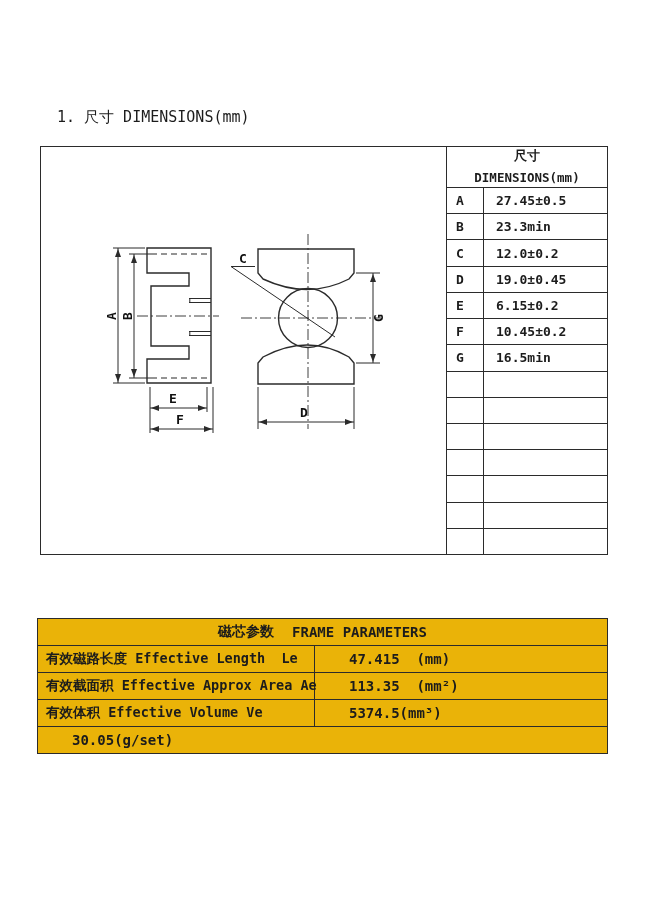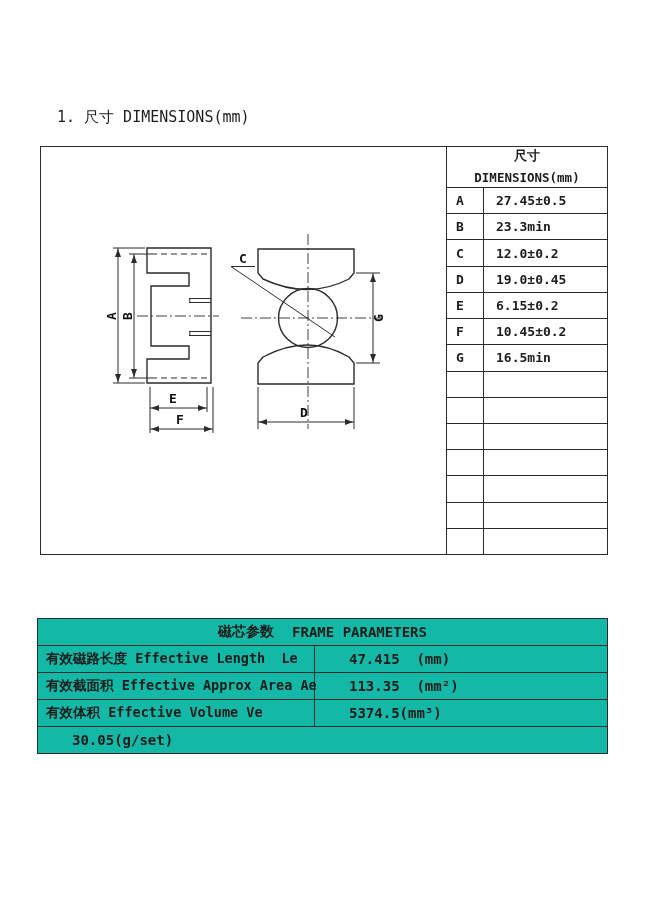--- a/index.html
+++ b/index.html
@@ -64,21 +64,21 @@
     flex:1;display:flex;align-items:center;padding-left:12px;
     font-size:13px;white-space:pre;
   }
   
   .param-table{
     position:absolute;left:37px;top:618px;width:571px;
     box-sizing:border-box;
     border:1.5px solid #2b2b2b;
     font-family:"DejaVu Sans Mono","Liberation Mono",monospace;
     font-weight:700;
-    background:#14b8a6;
+    background:#eab308;
   }
   .param-header{
     height:26px;display:flex;justify-content:center;align-items:center;gap:18px;
     font-size:14px;
   }
   .param-row{display:flex;height:26px;border-top:1.5px solid #2b2b2b;}
   .param-label{
     width:277px;flex:none;box-sizing:border-box;
     border-right:1.5px solid #2b2b2b;
     display:flex;align-items:center;padding-left:8px;

